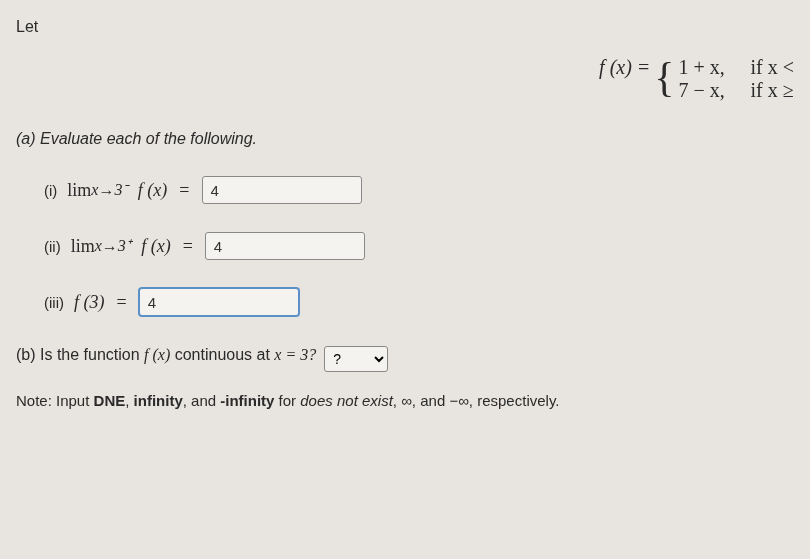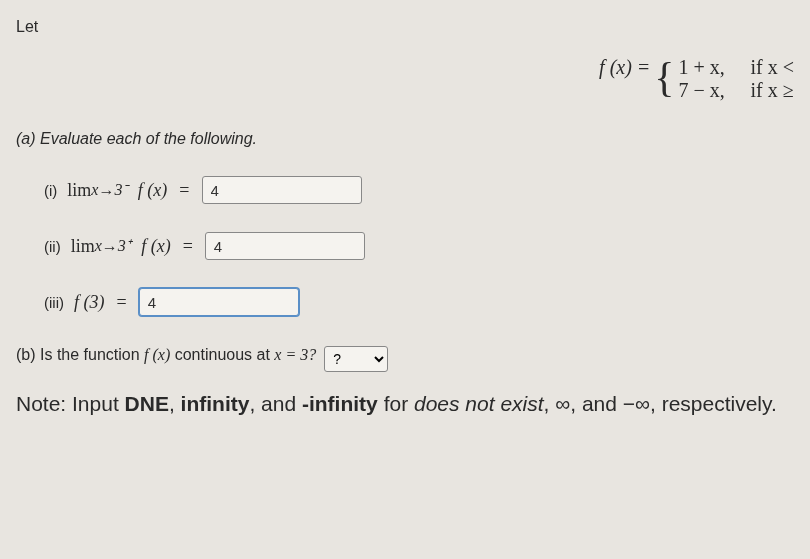--- a/index.html
+++ b/index.html
@@ -118,21 +118,21 @@
       width: 64px;
       height: 26px;
       border: 1px solid #888;
       border-radius: 3px;
       background: #f5f3ef;
       font-size: 14px;
       padding: 2px 4px;
     }
     .note {
       margin-top: 18px;
-      font-size: 21px;
+      font-size: 15px;
     }
     .note .bold { font-weight: bold; }
     .note .ital { font-style: italic; }
   </style>
 </head>
 <body>
 
 <div class="let-line">Let</div>
 
 <div class="func-def">

